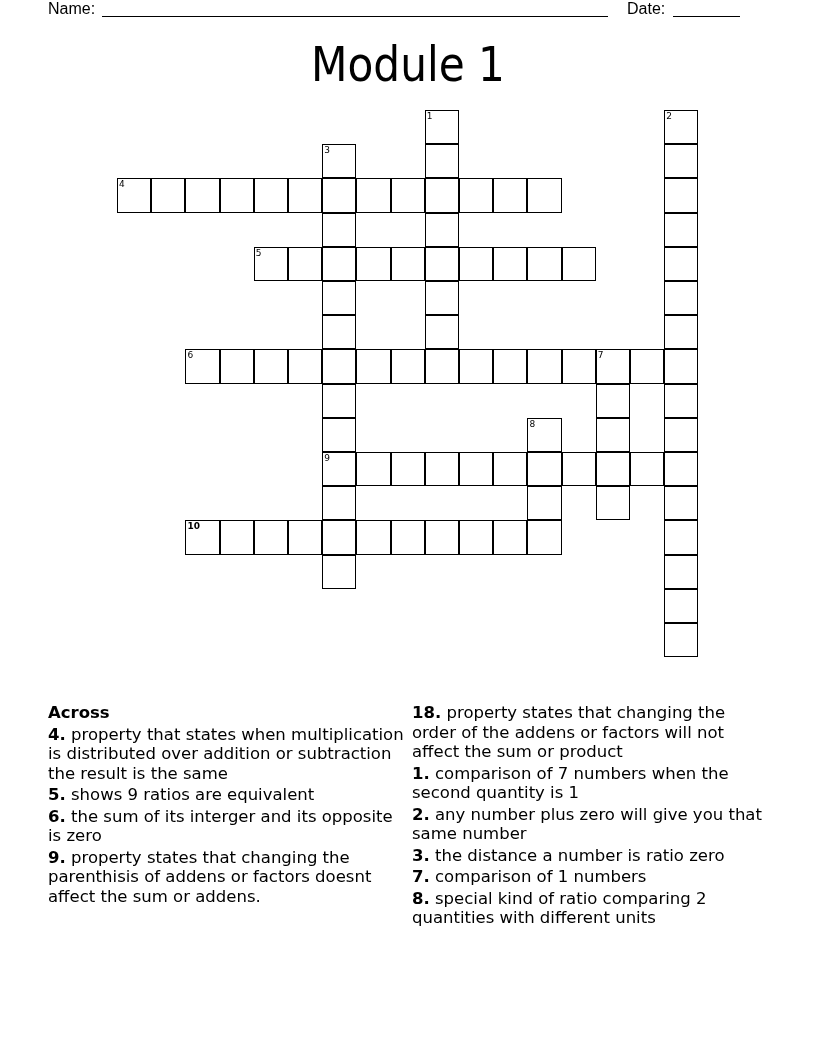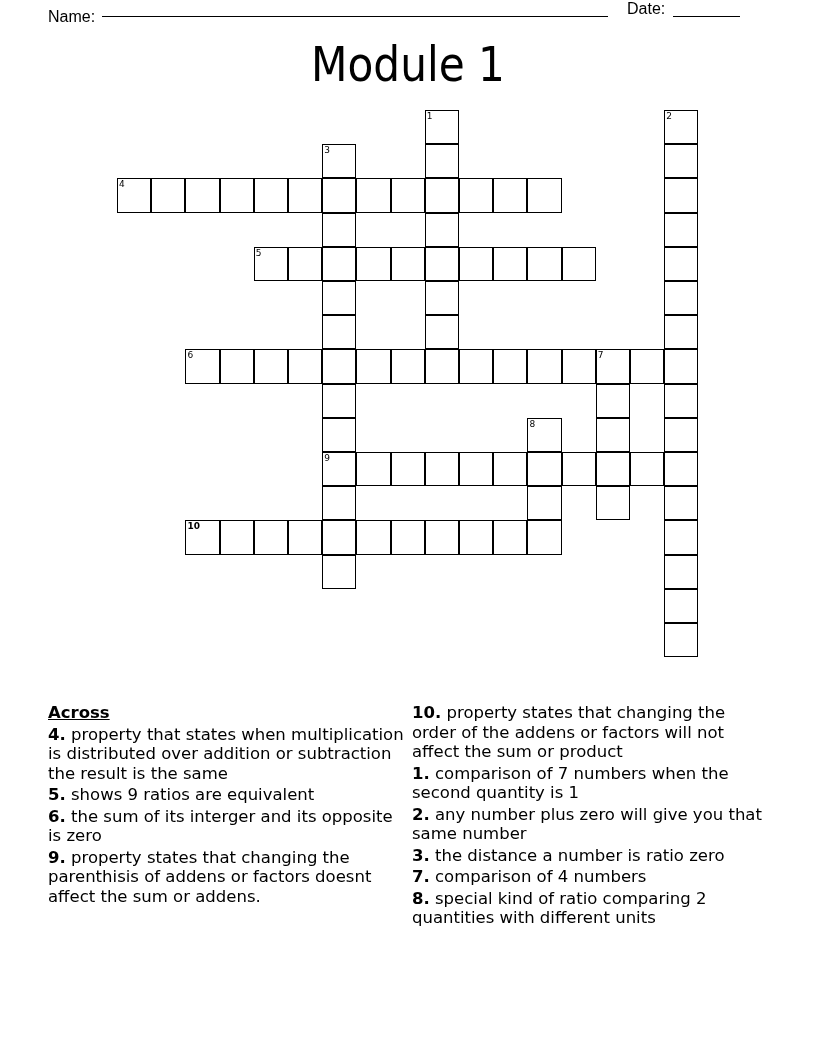--- a/index.html
+++ b/index.html
@@ -1,29 +1,29 @@
 <!DOCTYPE html>
 <html><head>
   <meta charset="utf-8">
   <style>
     html, body { margin: 0; padding: 0; background: #ffffff; }
     body { width: 816px; height: 1056px; position: relative; overflow: hidden; color: #000; }
     .header-row { position: absolute; top: 0; left: 0; width: 816px; height: 20px; font-family: "Liberation Sans", sans-serif; font-size: 16px; }
-    .name-label { position: absolute; left: 48px; top: 8px; }
+    .name-label { position: absolute; left: 48px; top: 0px; }
     .name-line { position: absolute; left: 102px; top: 16px; width: 506px; border-bottom: 1px solid #000; }
     .date-label { position: absolute; left: 627px; top: 0px; }
     .date-line { position: absolute; left: 673px; top: 16px; width: 67px; border-bottom: 1px solid #000; }
     .title { position: absolute; top: 34px; left: 0; width: 816px; text-align: center; font-family: "DejaVu Sans", sans-serif; font-size: 48px; line-height: 60px; transform: scaleX(0.88); transform-origin: center; }
     .grid { position: absolute; left: 0; top: 0; width: 816px; height: 680px; }
     .cell { position: absolute; width: 34.2px; height: 34.2px; box-sizing: border-box; border: 1.6px solid #000; background: #fff; }
     .cell .num { position: absolute; left: 1px; top: 0px; font-family: "DejaVu Sans", sans-serif; font-size: 9px; line-height: 11px; }
     .clues { position: absolute; top: 703px; font-family: "DejaVu Sans", sans-serif; font-size: 16.5px; line-height: 19.5px; }
     .clues.left { left: 48px; width: 360px; }
     .clues.right { left: 412px; width: 360px; }
-    .heading { font-weight: bold; text-decoration: underline; margin-bottom: 2px; }
+    .heading { font-weight: bold; margin-bottom: 2px; }
     .clue { margin-bottom: 2px; }
     .clue .cnum { font-weight: bold; }
   </style>
 </head>
 <body>
 
 <div class="header-row">
   <span class="name-label">Name:</span>
   <div class="name-line"></div>
   <span class="date-label">Date:</span>
@@ -149,19 +149,19 @@
 
 <div class="clues left">
   <div class="heading">Across</div>
   <div class="clue"><span class="cnum">4.</span> <span>property that states when multiplication is distributed over addition or subtraction the result is the same</span></div>
   <div class="clue"><span class="cnum">5.</span> <span>shows 9 ratios are equivalent</span></div>
   <div class="clue"><span class="cnum">6.</span> <span>the sum of its interger and its opposite is zero</span></div>
   <div class="clue"><span class="cnum">9.</span> <span>property states that changing the parenthisis of addens or factors doesnt affect the sum or addens.</span></div>
 </div>
 
 <div class="clues right">
-  <div class="clue"><span class="cnum">10.</span> <span>property states that changing the order of the addens or factors will not affect the sum or product</span></div>
+  <div class="clue"><span class="cnum">18.</span> <span>property states that changing the order of the addens or factors will not affect the sum or product</span></div>
   <div class="clue"><span class="cnum">1.</span> <span>comparison of 7 numbers when the second quantity is 1</span></div>
   <div class="clue"><span class="cnum">2.</span> <span>any number plus zero will give you that same number</span></div>
   <div class="clue"><span class="cnum">3.</span> <span>the distance a number is ratio zero</span></div>
-  <div class="clue"><span class="cnum">7.</span> <span>comparison of 4 numbers</span></div>
+  <div class="clue"><span class="cnum">7.</span> <span>comparison of 1 numbers</span></div>
   <div class="clue"><span class="cnum">8.</span> <span>special kind of ratio comparing 2 quantities with different units</span></div>
 </div>
 
 </body></html>

